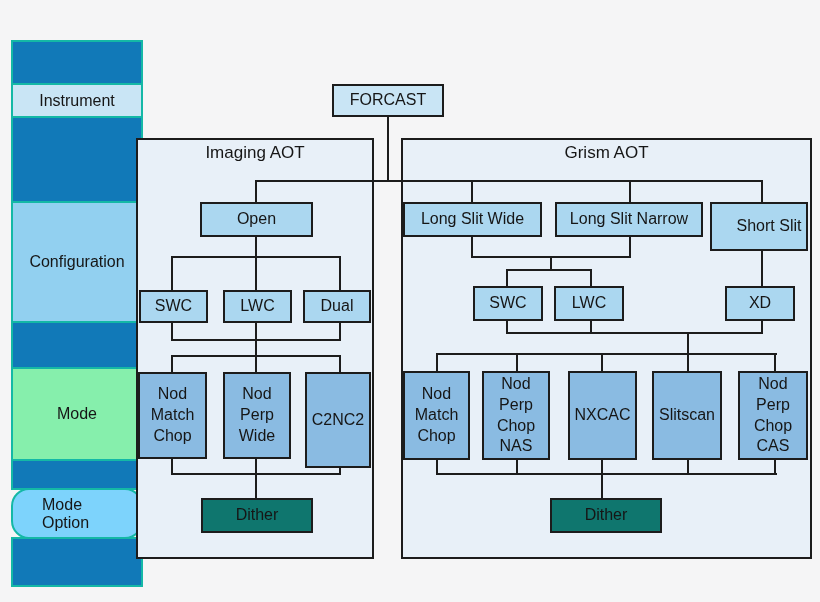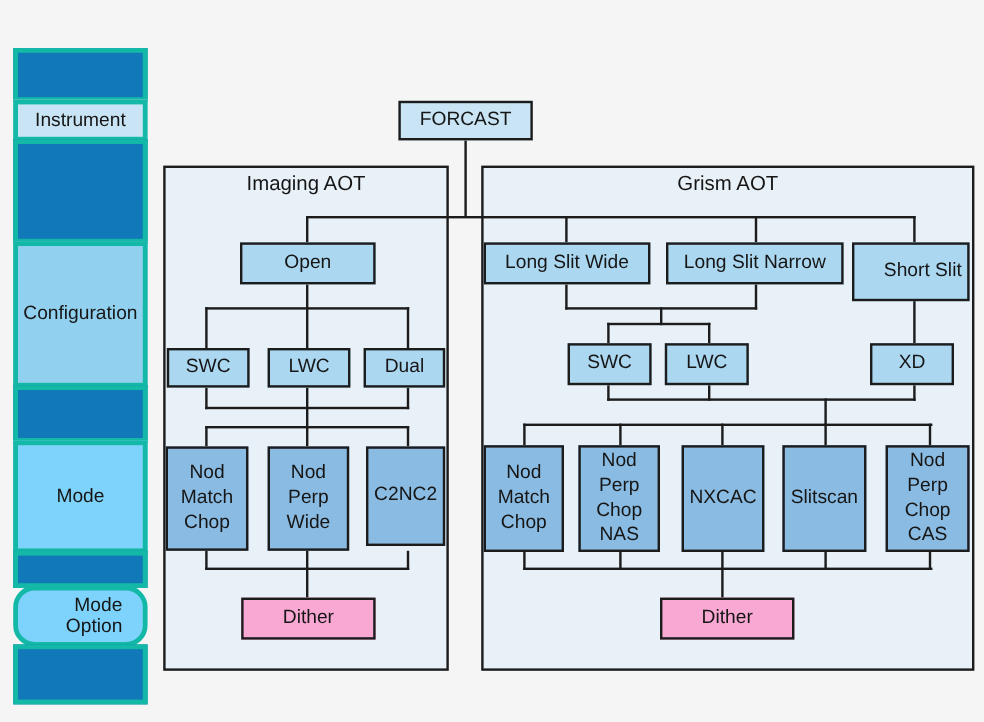--- a/index.html
+++ b/index.html
@@ -1,35 +1,35 @@
 <!DOCTYPE html>
 <html><head>
 <meta charset="utf-8">
 <style>
   html,body{margin:0;padding:0;background:#f5f5f6;}
   #stage{
     position:relative;width:820px;height:602px;background:#f5f5f6;
     font-family:"Liberation Sans", sans-serif;color:#161616;overflow:hidden;
   }
-  .blk{position:absolute;left:11px;width:112px;border:4px solid #14b8a6;box-sizing:border-box;
-       display:flex;align-items:center;justify-content:center;text-align:right;font-size:16px;}
+  .blk{position:absolute;left:11px;width:132px;border:2px solid #14b8a6;box-sizing:border-box;
+       display:flex;align-items:center;justify-content:center;text-align:left;font-size:16px;}
   .blk-dark{background:#1179b8;}
   .blk-lightest{background:#c9e5f5;}
   .blk-sky{background:#92d0f0;}
-  .blk-gray{background:#7dd3fc;}
+  .blk-gray{background:#86efac;}
   .blk-accent{background:#7dd3fc;border-radius:18px;}
   .panel{position:absolute;top:138px;height:421px;background:#e8f0f8;border:2px solid #1c1c1c;box-sizing:border-box;}
   .panel-title{position:absolute;top:143px;text-align:center;font-size:17px;}
   .box{position:absolute;border:2px solid #1c1c1c;box-sizing:border-box;
        display:flex;align-items:center;justify-content:center;text-align:center;
        font-size:16px;line-height:1.3;z-index:3;}
   .fill-root{background:#c9e5f5;}
   .fill-node{background:#abd7f0;}
   .fill-mode{background:#8abbe2;}
-  .fill-dither{background:#f9a8d4;}
+  .fill-dither{background:#0f766e;}
   .pad{padding:0 2px;}
   .line{position:absolute;background:#1c1c1c;z-index:2;}
   .mo-wrap{width:70px;}
 </style>
 </head>
 <body>
 
 <div id="stage">
 
   <div class="blk blk-dark" style="top:40px;height:45px;"></div>
@@ -56,21 +56,21 @@
   <div class="panel-title" style="left:401px;width:411px;">Grism AOT</div>
 
   <div class="box fill-root" style="left:332px;top:84px;width:112px;height:33px;">FORCAST</div>
 
   <div class="box fill-node" style="left:200px;top:202px;width:113px;height:35px;">Open</div>
   <div class="box fill-node" style="left:139px;top:290px;width:69px;height:33px;">SWC</div>
   <div class="box fill-node" style="left:223px;top:290px;width:69px;height:33px;">LWC</div>
   <div class="box fill-node" style="left:303px;top:290px;width:68px;height:33px;">Dual</div>
   <div class="box fill-mode pad" style="left:138px;top:372px;width:69px;height:87px;">Nod Match Chop</div>
   <div class="box fill-mode pad" style="left:223px;top:372px;width:68px;height:87px;">Nod Perp Wide</div>
-  <div class="box fill-mode pad" style="left:305px;top:372px;width:66px;height:83px;">C2NC2</div>
+  <div class="box fill-mode pad" style="left:305px;top:372px;width:66px;height:96px;">C2NC2</div>
   <div class="box fill-dither" style="left:201px;top:498px;width:112px;height:35px;">Dither</div>
 
   <div class="box fill-node" style="left:403px;top:202px;width:139px;height:35px;">Long Slit Wide</div>
   <div class="box fill-node" style="left:555px;top:202px;width:148px;height:35px;">Long Slit Narrow</div>
   <div class="box fill-node" style="left:710px;top:202px;width:98px;height:49px;padding-left:20px;">Short Slit</div>
   <div class="box fill-node" style="left:473px;top:286px;width:70px;height:35px;">SWC</div>
   <div class="box fill-node" style="left:554px;top:286px;width:70px;height:35px;">LWC</div>
   <div class="box fill-node" style="left:725px;top:286px;width:70px;height:35px;">XD</div>
   <div class="box fill-mode pad" style="left:403px;top:371px;width:67px;height:89px;">Nod Match Chop</div>
   <div class="box fill-mode pad" style="left:482px;top:371px;width:68px;height:89px;">Nod Perp Chop NAS</div>

